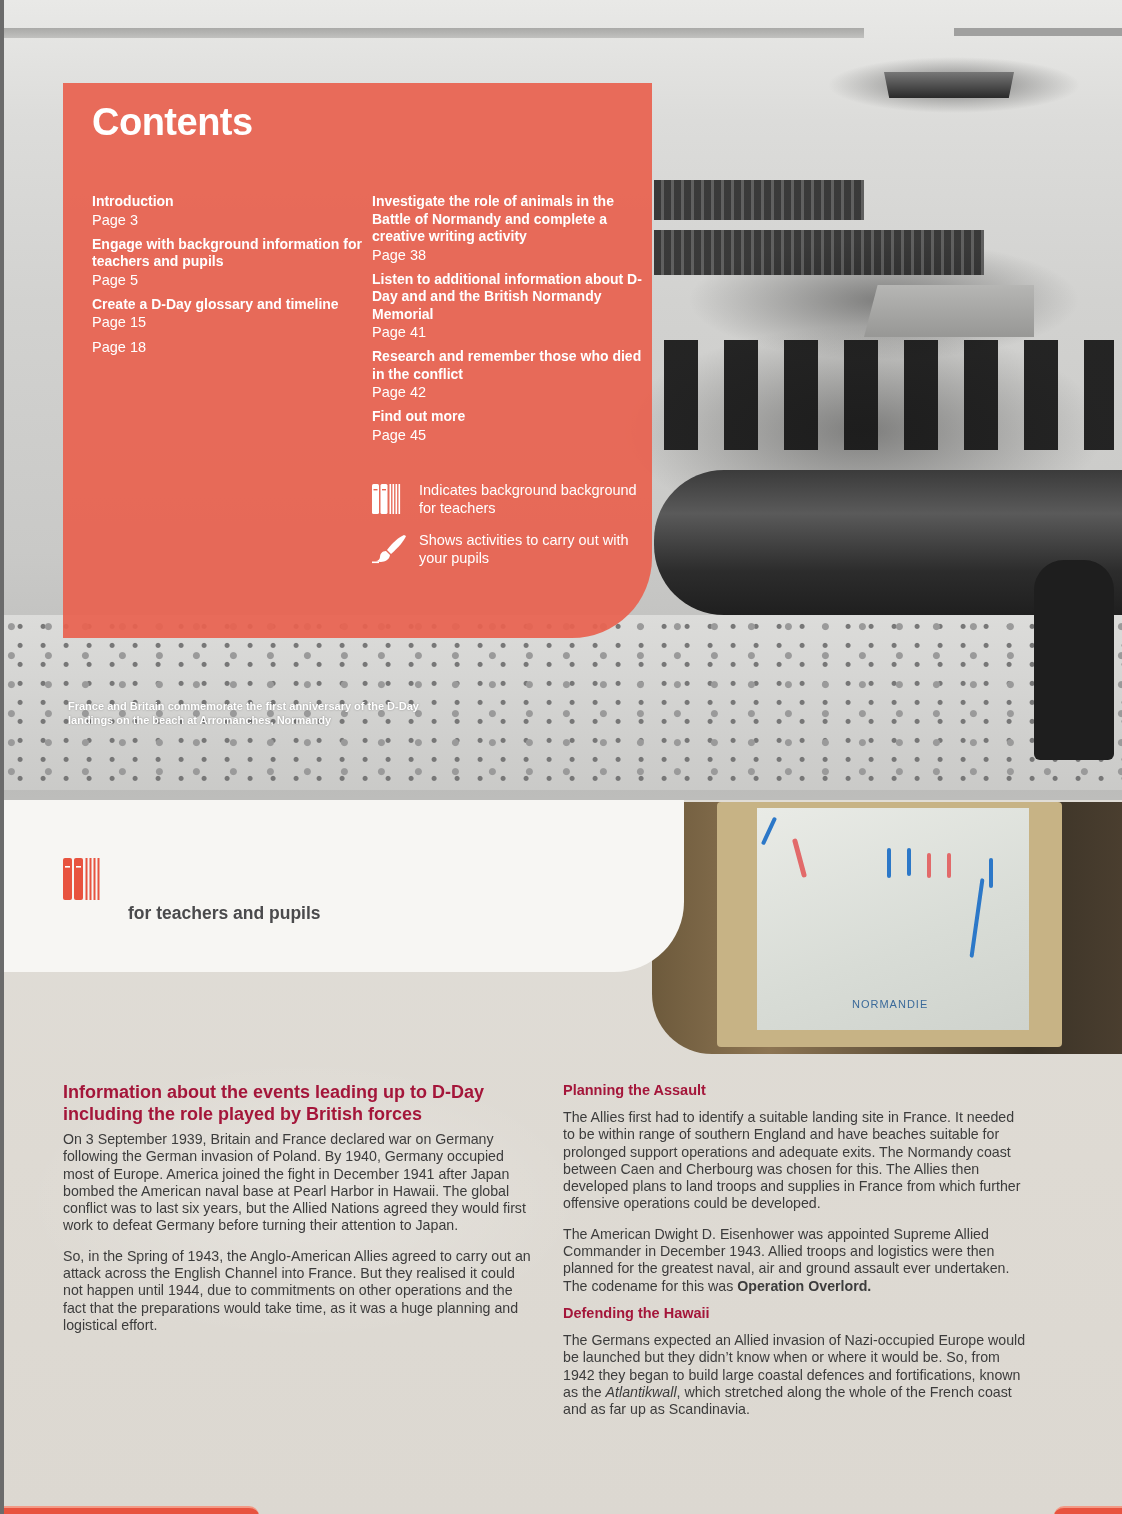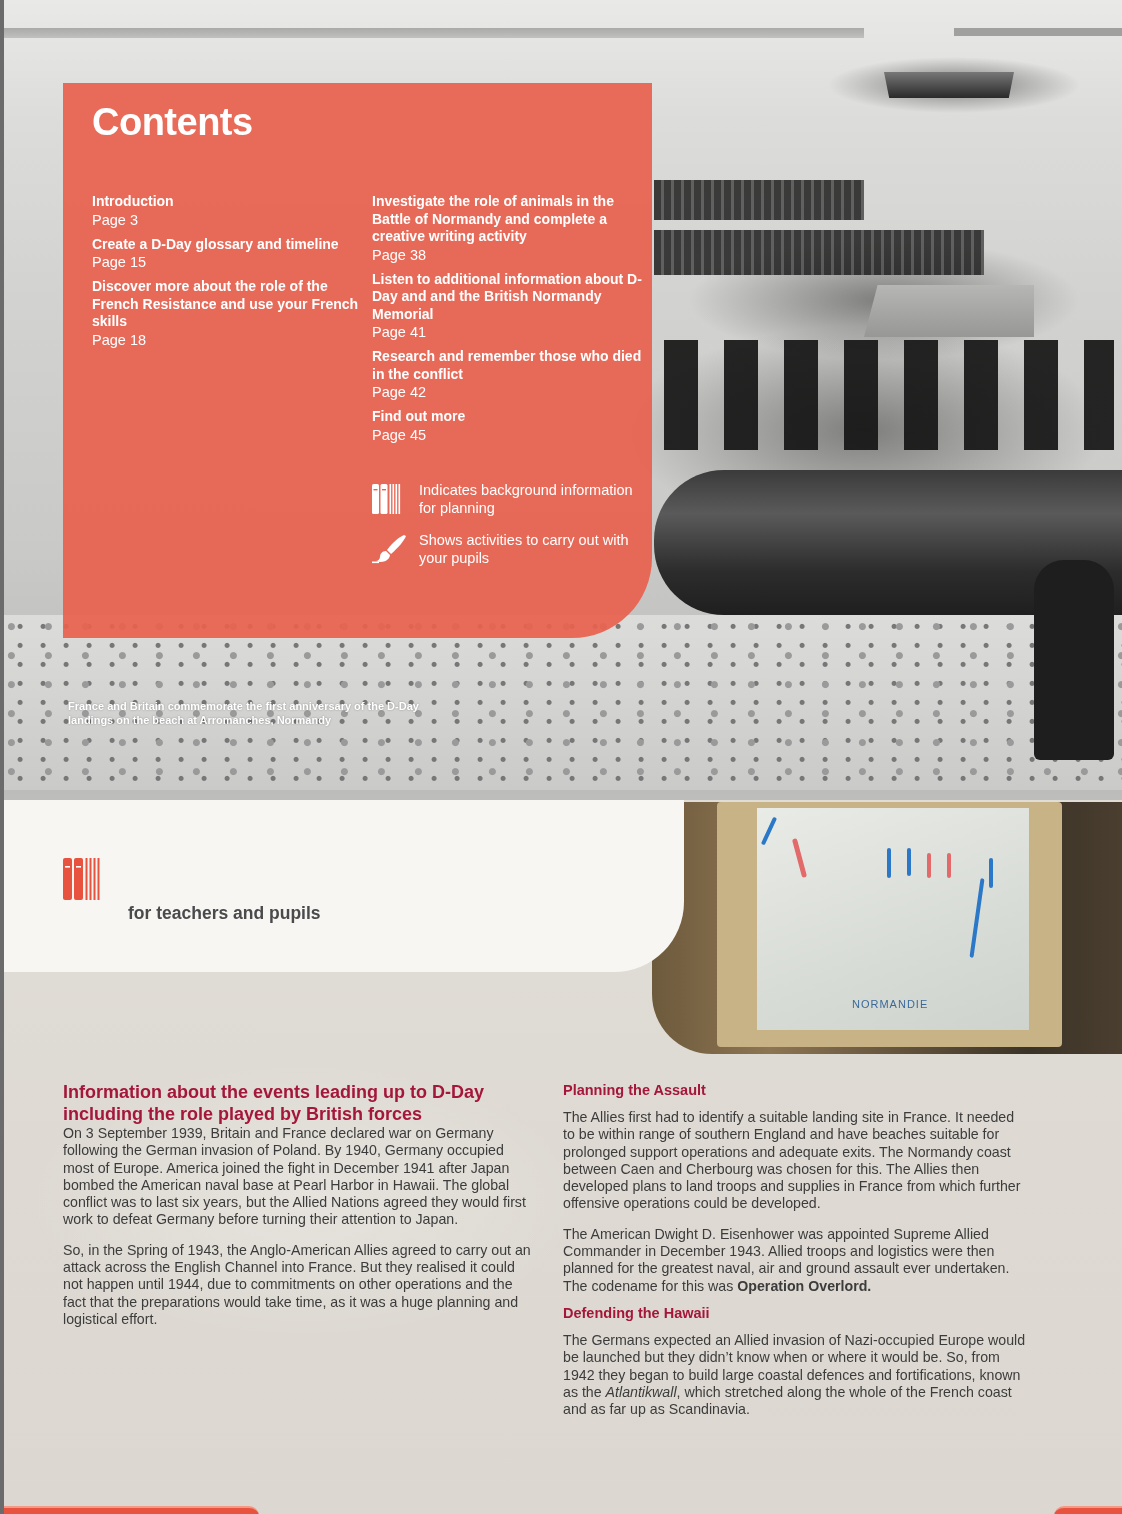--- a/index.html
+++ b/index.html
@@ -134,21 +134,21 @@
   }
   .bg-subtitle {
     position: absolute; left: 124px; top: 103px;
     font-size: 17.5px; font-weight: bold; color: #4a4a4c;
   }
 
   .col { position: absolute; color: #3c3c3c; }
   .col.left { left: 59px; top: 281px; width: 470px; }
   .col.right { left: 559px; top: 281px; width: 465px; }
   .h-main {
-    font-size: 18px; font-weight: bold; color: #a4163a; line-height: 22px; 
+    font-size: 18px; font-weight: bold; color: #a4163a; line-height: 22px; margin-bottom: 6px;
   }
   .h-sub {
     font-size: 14.5px; font-weight: bold; color: #a4163a; line-height: 18px; margin-bottom: 10px;
   }
   .para { font-size: 14.2px; line-height: 17.3px; margin-bottom: 13px; }
   .para b { font-weight: bold; }
   .para i { font-style: italic; }
 
   .tab-left {
     position: absolute; left: 0; top: 706px; width: 255px; height: 12px;
@@ -178,25 +178,28 @@
 
   <div class="contents-panel">
     <div class="contents-title">Contents</div>
 
     <div class="toc-col left">
       <div class="toc-item">
         <span class="toc-label">Introduction</span>
         <span class="toc-page">Page 3</span>
       </div>
       <div class="toc-item">
+        <span class="toc-label">Engage with background information for teachers and pupils</span>
+        <span class="toc-page">Page 5</span>
+      </div>
+      <div class="toc-item">
         <span class="toc-label">Create a D-Day glossary and timeline</span>
         <span class="toc-page">Page 15</span>
       </div>
       <div class="toc-item">
-        <span class="toc-label">Discover more about the role of the French Resistance and use your French skills</span>
         <span class="toc-page">Page 18</span>
       </div>
     </div>
 
     <div class="toc-col right">
       <div class="toc-item">
         <span class="toc-label">Investigate the role of animals in the Battle of Normandy and complete a creative writing activity</span>
         <span class="toc-page">Page 38</span>
       </div>
       <div class="toc-item">
@@ -218,21 +221,21 @@
         <svg class="legend-icon" viewBox="0 0 36 32">
           <rect x="0" y="1" width="7" height="30" rx="1.5" fill="#fff"></rect>
           <rect x="8.5" y="1" width="7" height="30" rx="1.5" fill="#fff"></rect>
           <rect x="1.5" y="6" width="4" height="1.4" fill="#e86250"></rect>
           <rect x="10" y="6" width="4" height="1.4" fill="#e86250"></rect>
           <rect x="17.5" y="1" width="1.6" height="30" fill="#fff"></rect>
           <rect x="20.5" y="1" width="1.6" height="30" fill="#fff"></rect>
           <rect x="23.5" y="1" width="1.6" height="30" fill="#fff"></rect>
           <rect x="26.5" y="1" width="1.6" height="30" fill="#fff"></rect>
         </svg>
-        <span class="legend-text">Indicates background information for planning</span>
+        <span class="legend-text">Indicates background background for teachers</span>
       </div>
       <div class="legend-row">
         <svg class="legend-icon" viewBox="0 0 36 32">
           <path d="M32 2 C 27 4, 20 10, 15 17 L 19 21 C 26 15, 32 8, 34 3 Z" fill="#fff"></path>
           <path d="M14 18 C 10 18, 8 21, 8 24 C 8 26, 6 28, 4 28 C 9 30, 17 29, 18 22 Z" fill="#fff"></path>
           <rect x="0" y="28.5" width="7" height="1.6" fill="#fff"></rect>
         </svg>
         <span class="legend-text">Shows activities to carry out with your pupils</span>
       </div>
     </div>

